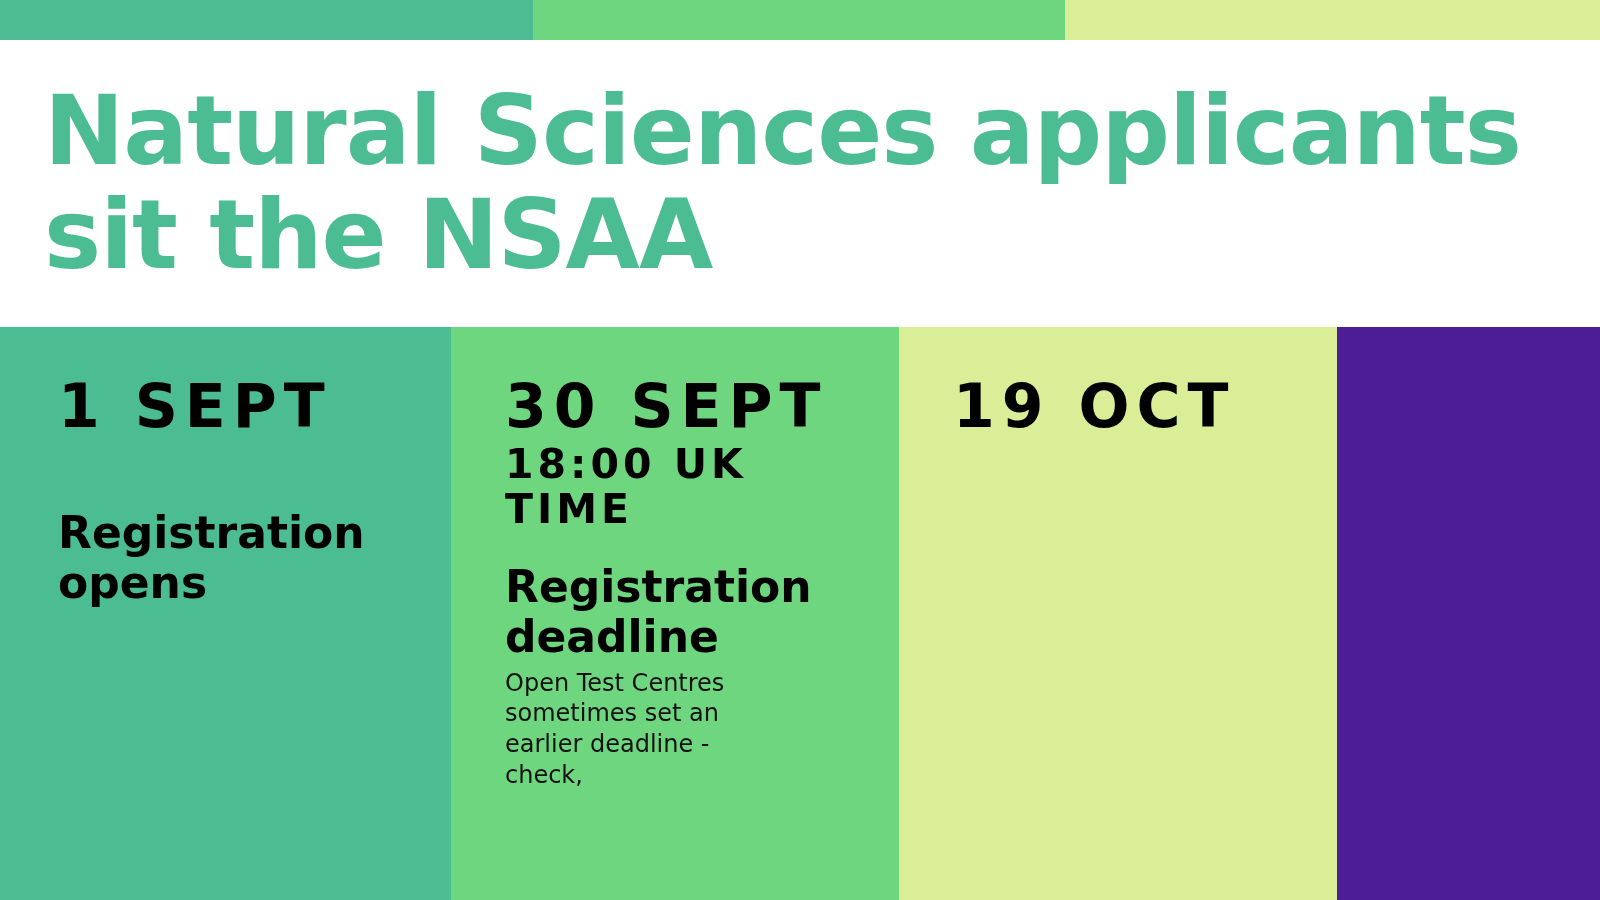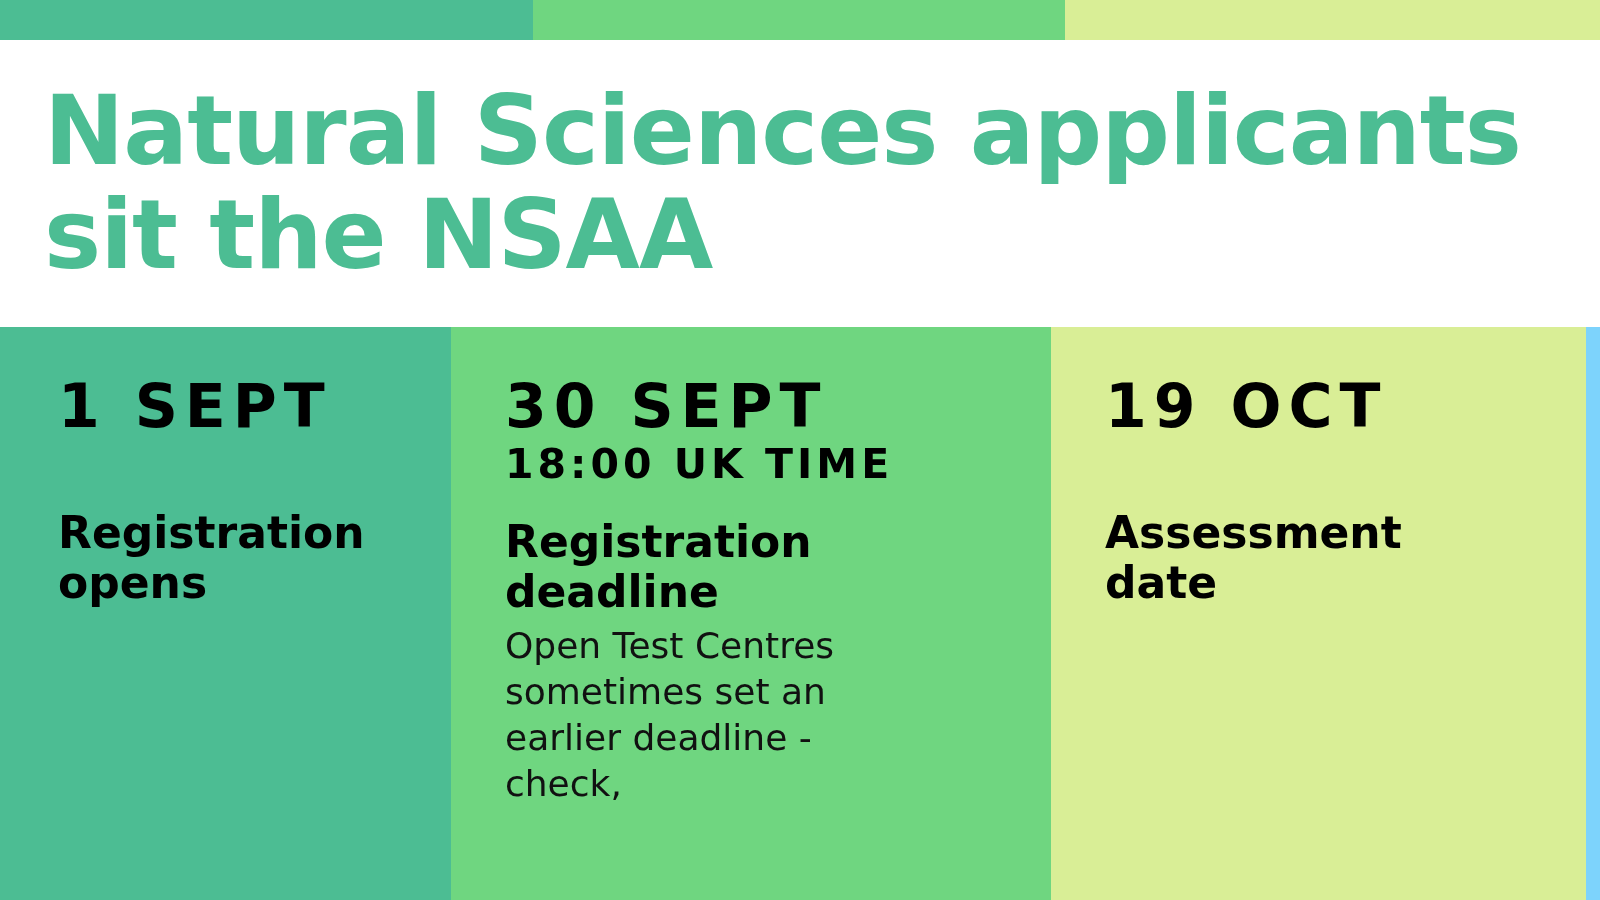--- a/index.html
+++ b/index.html
@@ -10,21 +10,21 @@
   }
   body {
     font-family: "DejaVu Sans", "Liberation Sans", sans-serif;
   }
 
   .poster {
     position: relative;
     width: 1600px;
     height: 900px;
     overflow: hidden;
-    background: #7dd3fc;
+    background: #4c1d95;
   }
 
   
   .top-bar {
     position: absolute;
     top: 0;
     left: 0;
     width: 1600px;
     height: 40px;
     display: flex;
@@ -67,22 +67,22 @@
     height: 573px;
     display: flex;
     align-items: stretch;
   }
   .col {
     box-sizing: border-box;
     padding: 48px 30px 0 58px;
     overflow: hidden;
   }
   .col-1 { width: 451px; background: #4CBD93; }
-  .col-2 { width: 600px; background: #6FD680; padding-left: 54px; }
-  .col-3 { width: 535px; background: #D9EE96; padding-left: 54px; }
+  .col-2 { width: 448px; background: #6FD680; padding-left: 54px; }
+  .col-3 { width: 438px; background: #D9EE96; padding-left: 54px; }
 
   .col-date {
     margin: 0;
     color: #000000;
     font-family: "DejaVu Sans", "Liberation Sans", sans-serif;
     font-weight: 700;
     font-size: 60px;
     line-height: 1.05;
     letter-spacing: 7px;
   }
@@ -109,21 +109,21 @@
   }
   .col-1 .col-heading { margin-top: 70px; }
   .col-2 .col-heading { margin-top: 30px; }
   .col-3 .col-heading { margin-top: 70px; }
 
   .col-note {
     margin: 6px 0 16px 0;
     color: #111111;
     font-family: "DejaVu Sans", "Liberation Sans", sans-serif;
     font-weight: 400;
-    font-size: 36px;
+    font-size: 24px;
     line-height: 1.28;
     letter-spacing: 0px;
     white-space: pre-line;
   }
   .col-note:empty { display: none; }
 </style>
 </head>
 <body>
 
 <div class="poster">
@@ -156,20 +156,18 @@
 deadline</p>
       <p class="col-note">Open Test Centres
 sometimes set an
 earlier deadline -
 check,</p>
     </div>
 
     <div class="col col-3">
       <p class="col-date">19 OCT</p>
 
-      <p class="col-heading">Assessment
-date</p>
 
     </div>
 
   </div>
 
 </div>
 
 </body></html>

